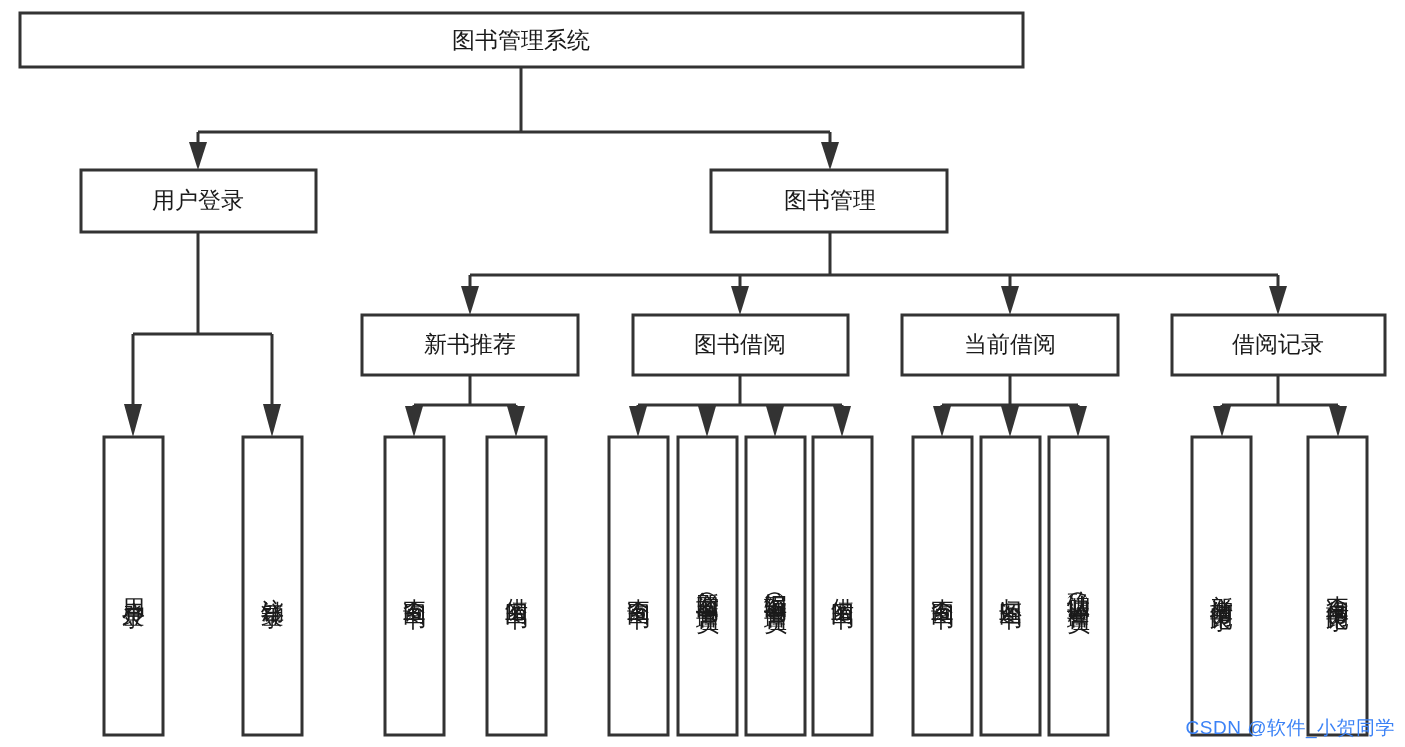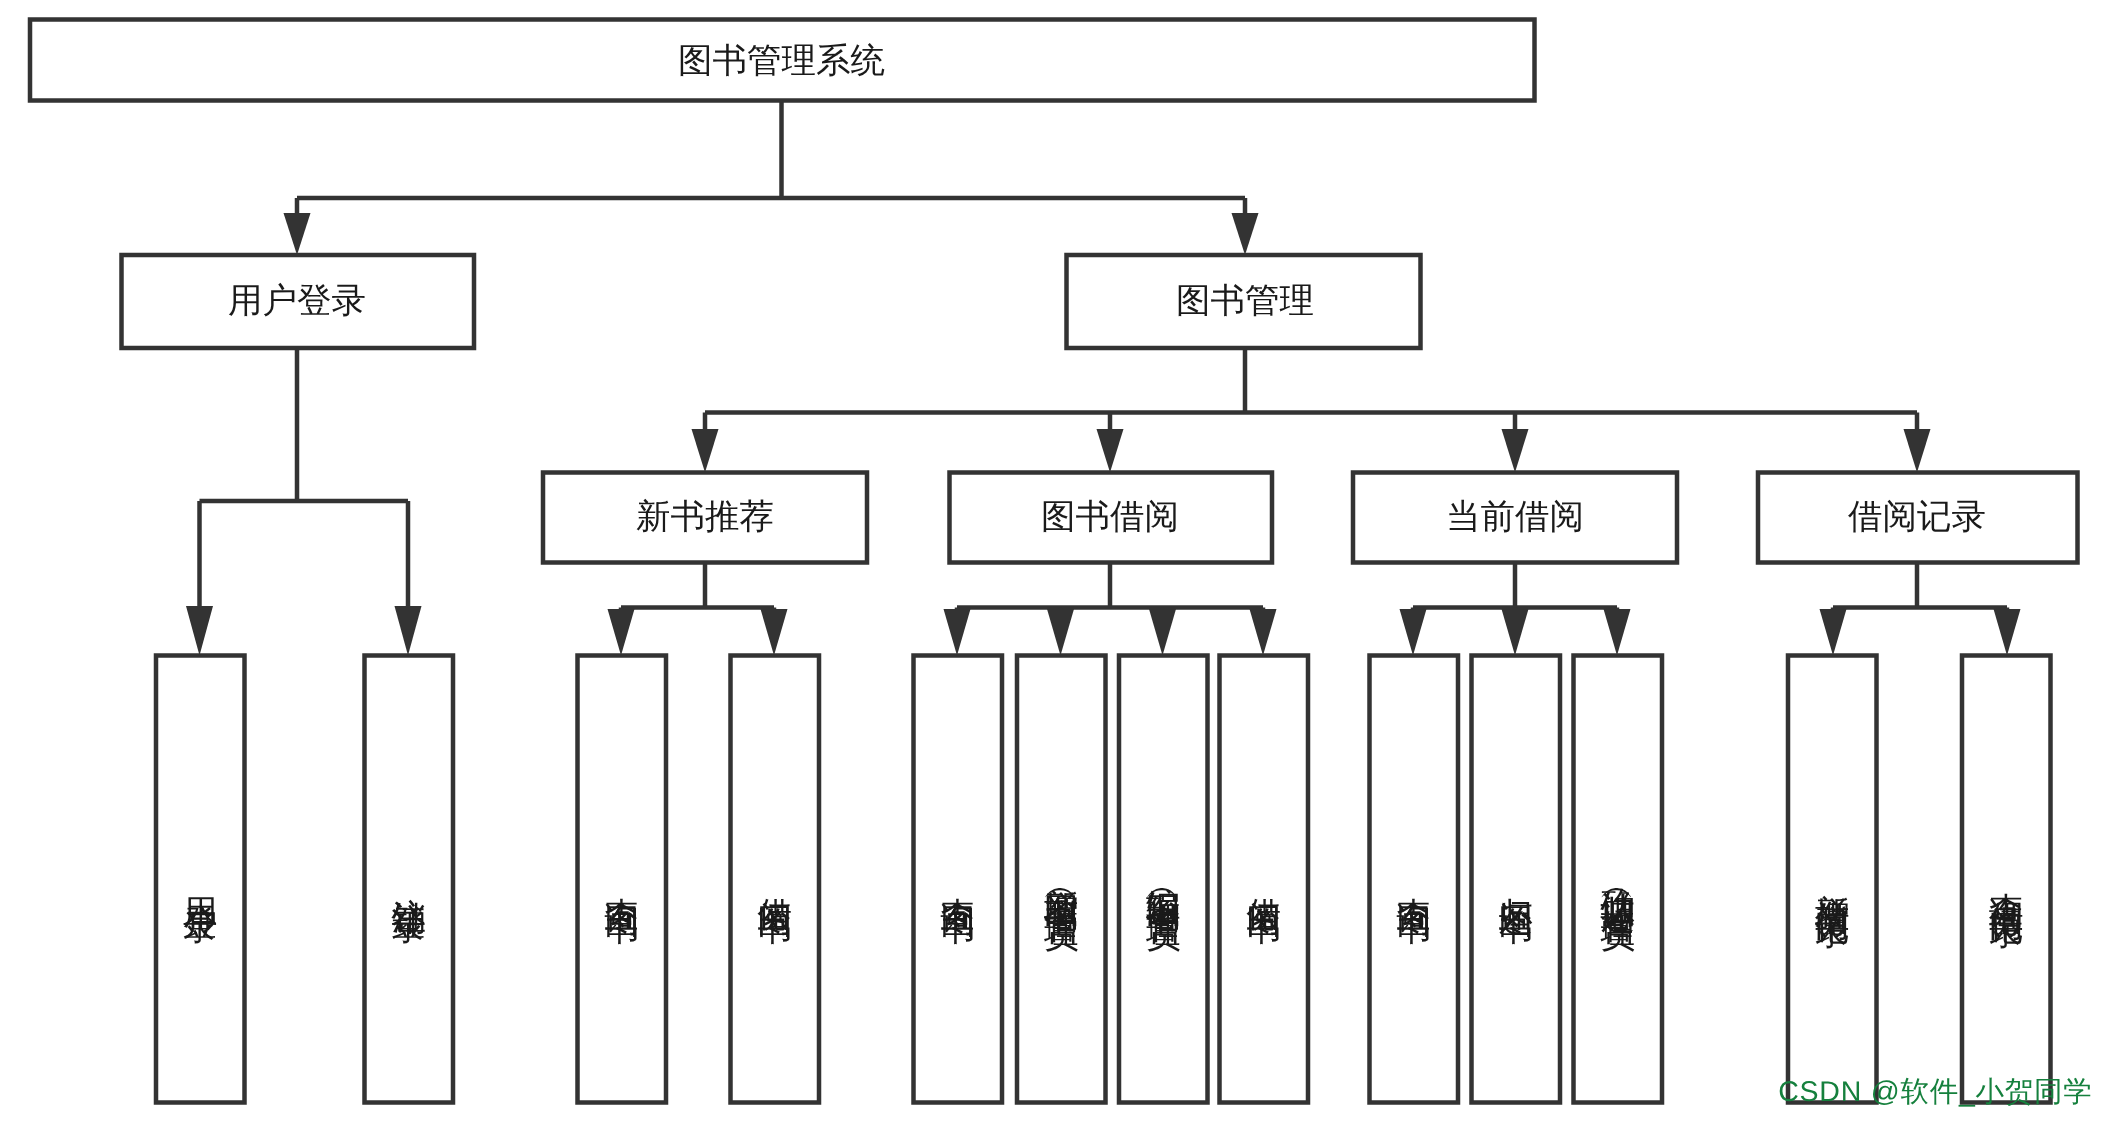--- a/index.html
+++ b/index.html
@@ -63,21 +63,21 @@
     justify-content: center;
     white-space: nowrap;
     pointer-events: none;
   }
   .watermark {
     position: absolute;
     right: 10px;
     bottom: 6px;
     font-family: "Liberation Sans", "DejaVu Sans", sans-serif;
     font-size: 19px;
-    color: #15803d;
+    color: #3b82f6;
     letter-spacing: 0.5px;
     white-space: nowrap;
   }
 </style>
 </head>
 <body>
 
 <div id="diagram-root">
 
   <svg class="diagram-canvas" viewBox="0 0 1405 747" xmlns="http://www.w3.org/2000/svg">

